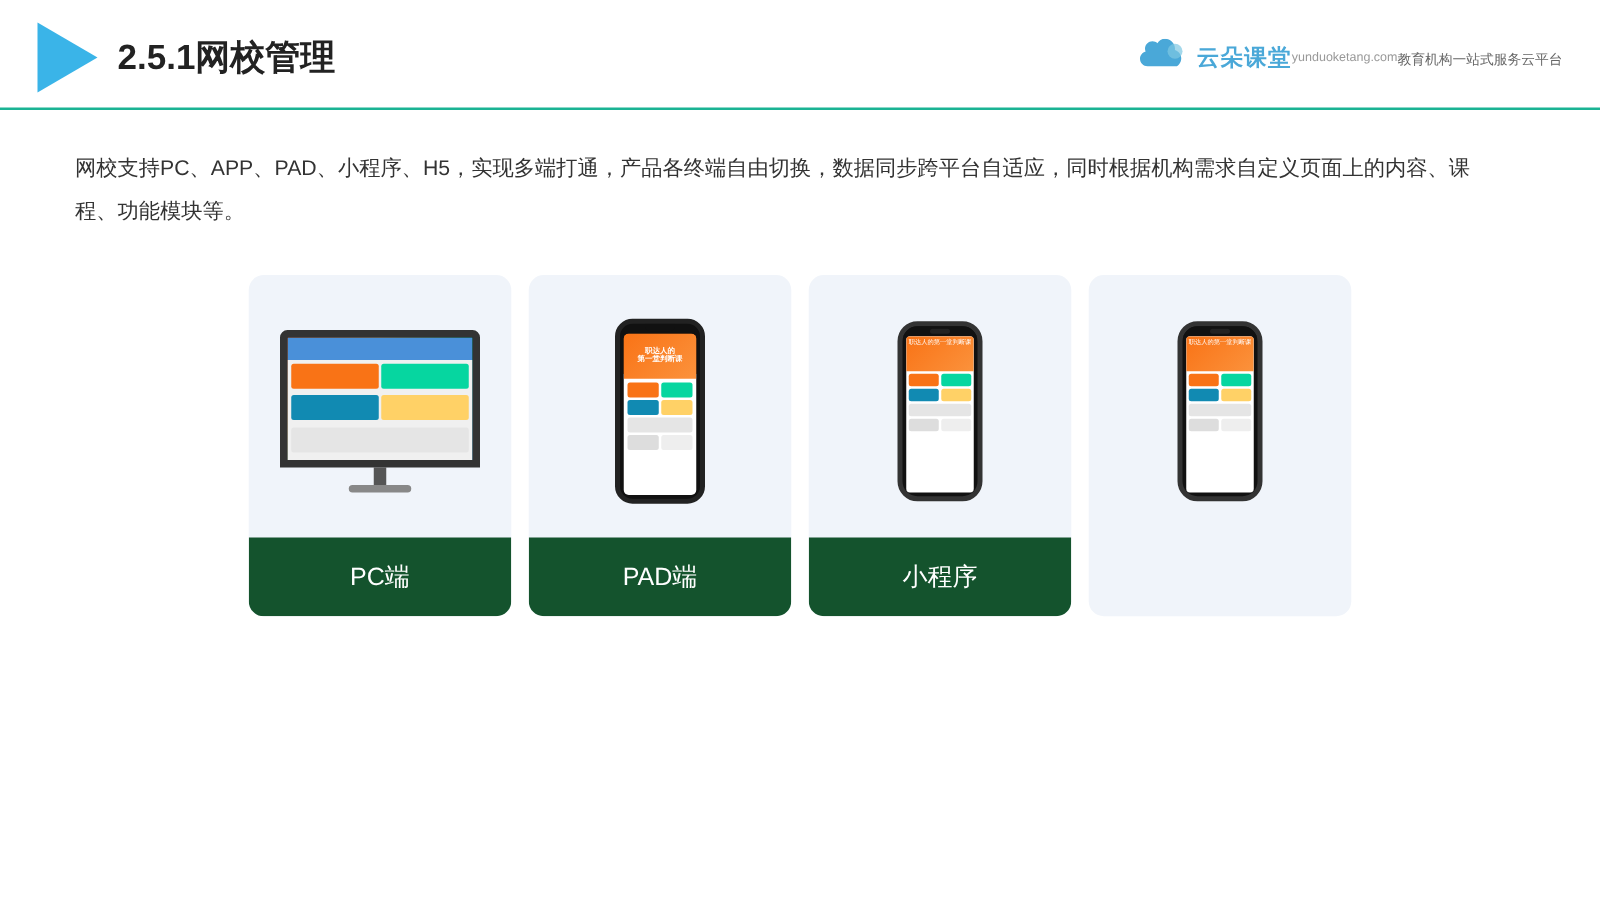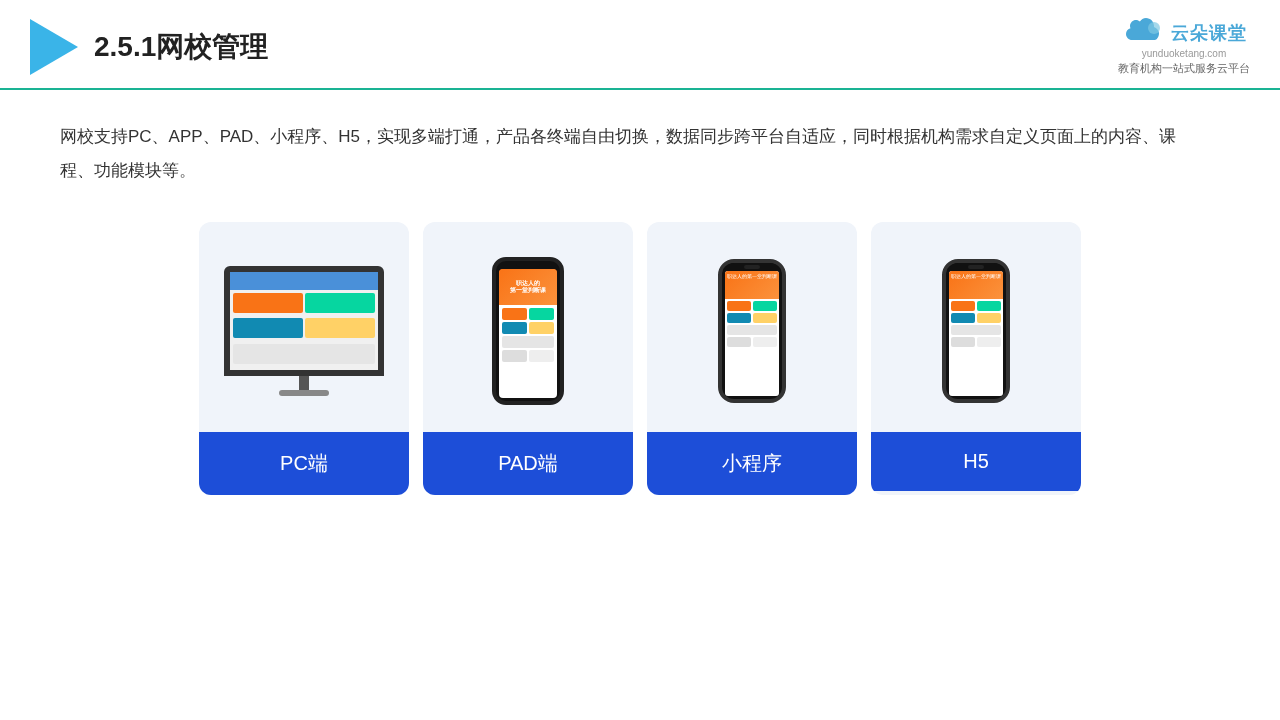--- a/index.html
+++ b/index.html
@@ -32,21 +32,20 @@
       border-bottom: 28px solid transparent;
       border-left: 48px solid #3ab4e8;
     }
     .page-title {
       font-size: 28px;
       font-weight: bold;
       color: #222;
     }
     .header-right {
       display: flex;
-      flex-direction: column;
       align-items: center;
     }
     .cloud-logo {
       display: flex;
       align-items: center;
       gap: 6px;
     }
     .cloud-icon {
       width: 44px;
       height: 30px;
@@ -100,21 +99,21 @@
       width: 100%;
       height: 210px;
       display: flex;
       align-items: center;
       justify-content: center;
       padding: 16px 10px 8px 10px;
     }
 
     .card-label {
       width: 100%;
-      background: #1d4ed8;
+      background: #14532d;
       color: #fff;
       font-size: 20px;
       text-align: center;
       padding: 18px 0;
       font-weight: 500;
     }
 
     
     
     .pc-monitor {
@@ -464,16 +463,15 @@
             <div class="hsc-block" style="background:#06d6a0;"></div>
             <div class="hsc-block" style="background:#118ab2;"></div>
             <div class="hsc-block" style="background:#ffd166;"></div>
             <div class="hsc-block" style="background:#e5e5e5;grid-column:span 2;"></div>
             <div class="hsc-block" style="background:#ddd;"></div>
             <div class="hsc-block" style="background:#eee;"></div>
           </div>
         </div>
       </div>
     </div>
-    <div class="card-label">H5</div>
   </div>
 
 </div>
 
 </body></html>

